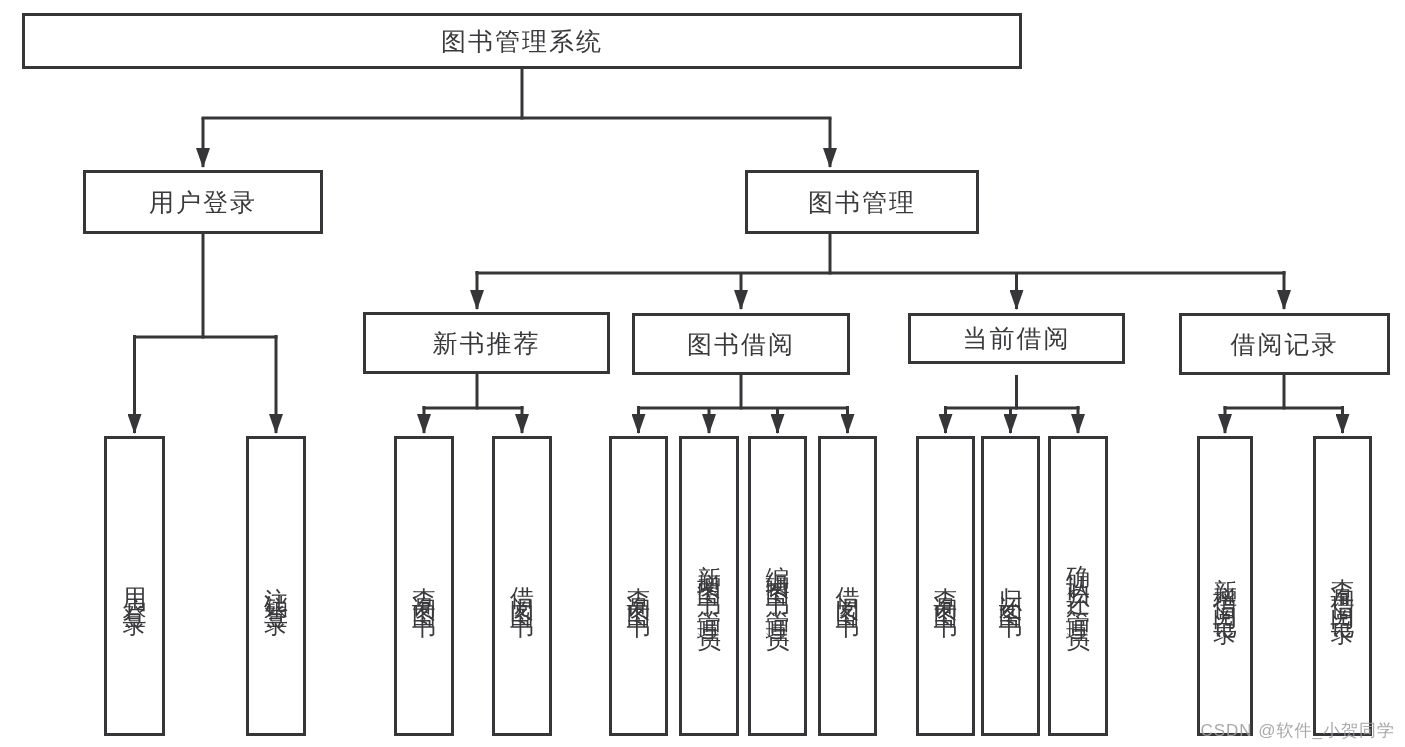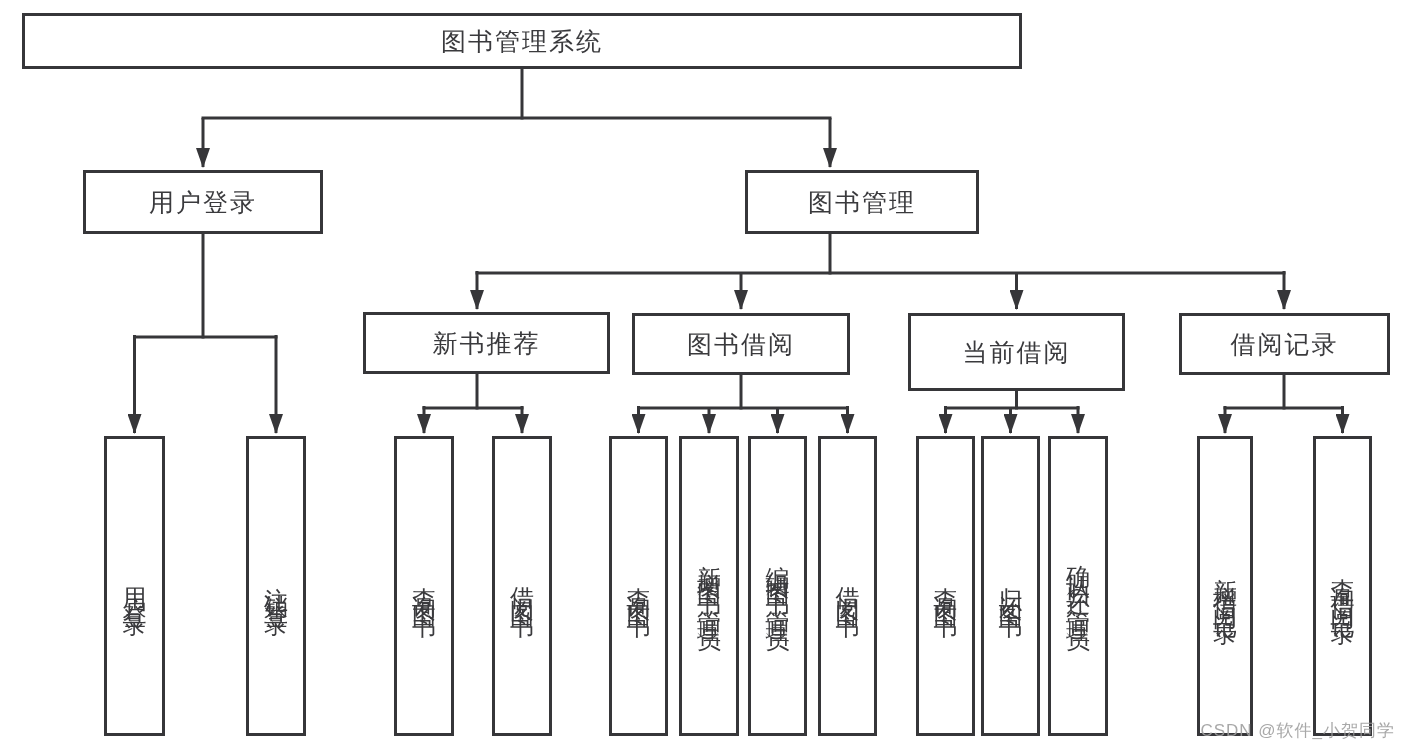--- a/index.html
+++ b/index.html
@@ -123,21 +123,21 @@
   <div class="node node-h" style="left:713px; top:170px; width:234px; height:64px;margin-left:32px;">
     <span>图书管理</span>
   </div>
 
   <div class="node node-h" style="left:363px; top:312px; width:247px; height:62px;">
     <span>新书推荐</span>
   </div>
   <div class="node node-h" style="left:632px; top:313px; width:218px; height:62px;">
     <span>图书借阅</span>
   </div>
-  <div class="node node-h" style="left:908px; top:313px; width:217px; height:78px;">
+  <div class="node node-h" style="left:908px; top:313px; width:217px; height:51px;">
     <span>当前借阅</span>
   </div>
   <div class="node node-h" style="left:1179px; top:313px; width:211px; height:62px;">
     <span>借阅记录</span>
   </div>
 
   <div class="node node-v" style="left:104px; top:436px; width:61px; height:300px;">
     <span class="vtext">用户登录</span>
   </div>
   <div class="node node-v" style="left:246px; top:436px; width:60px; height:300px;">

